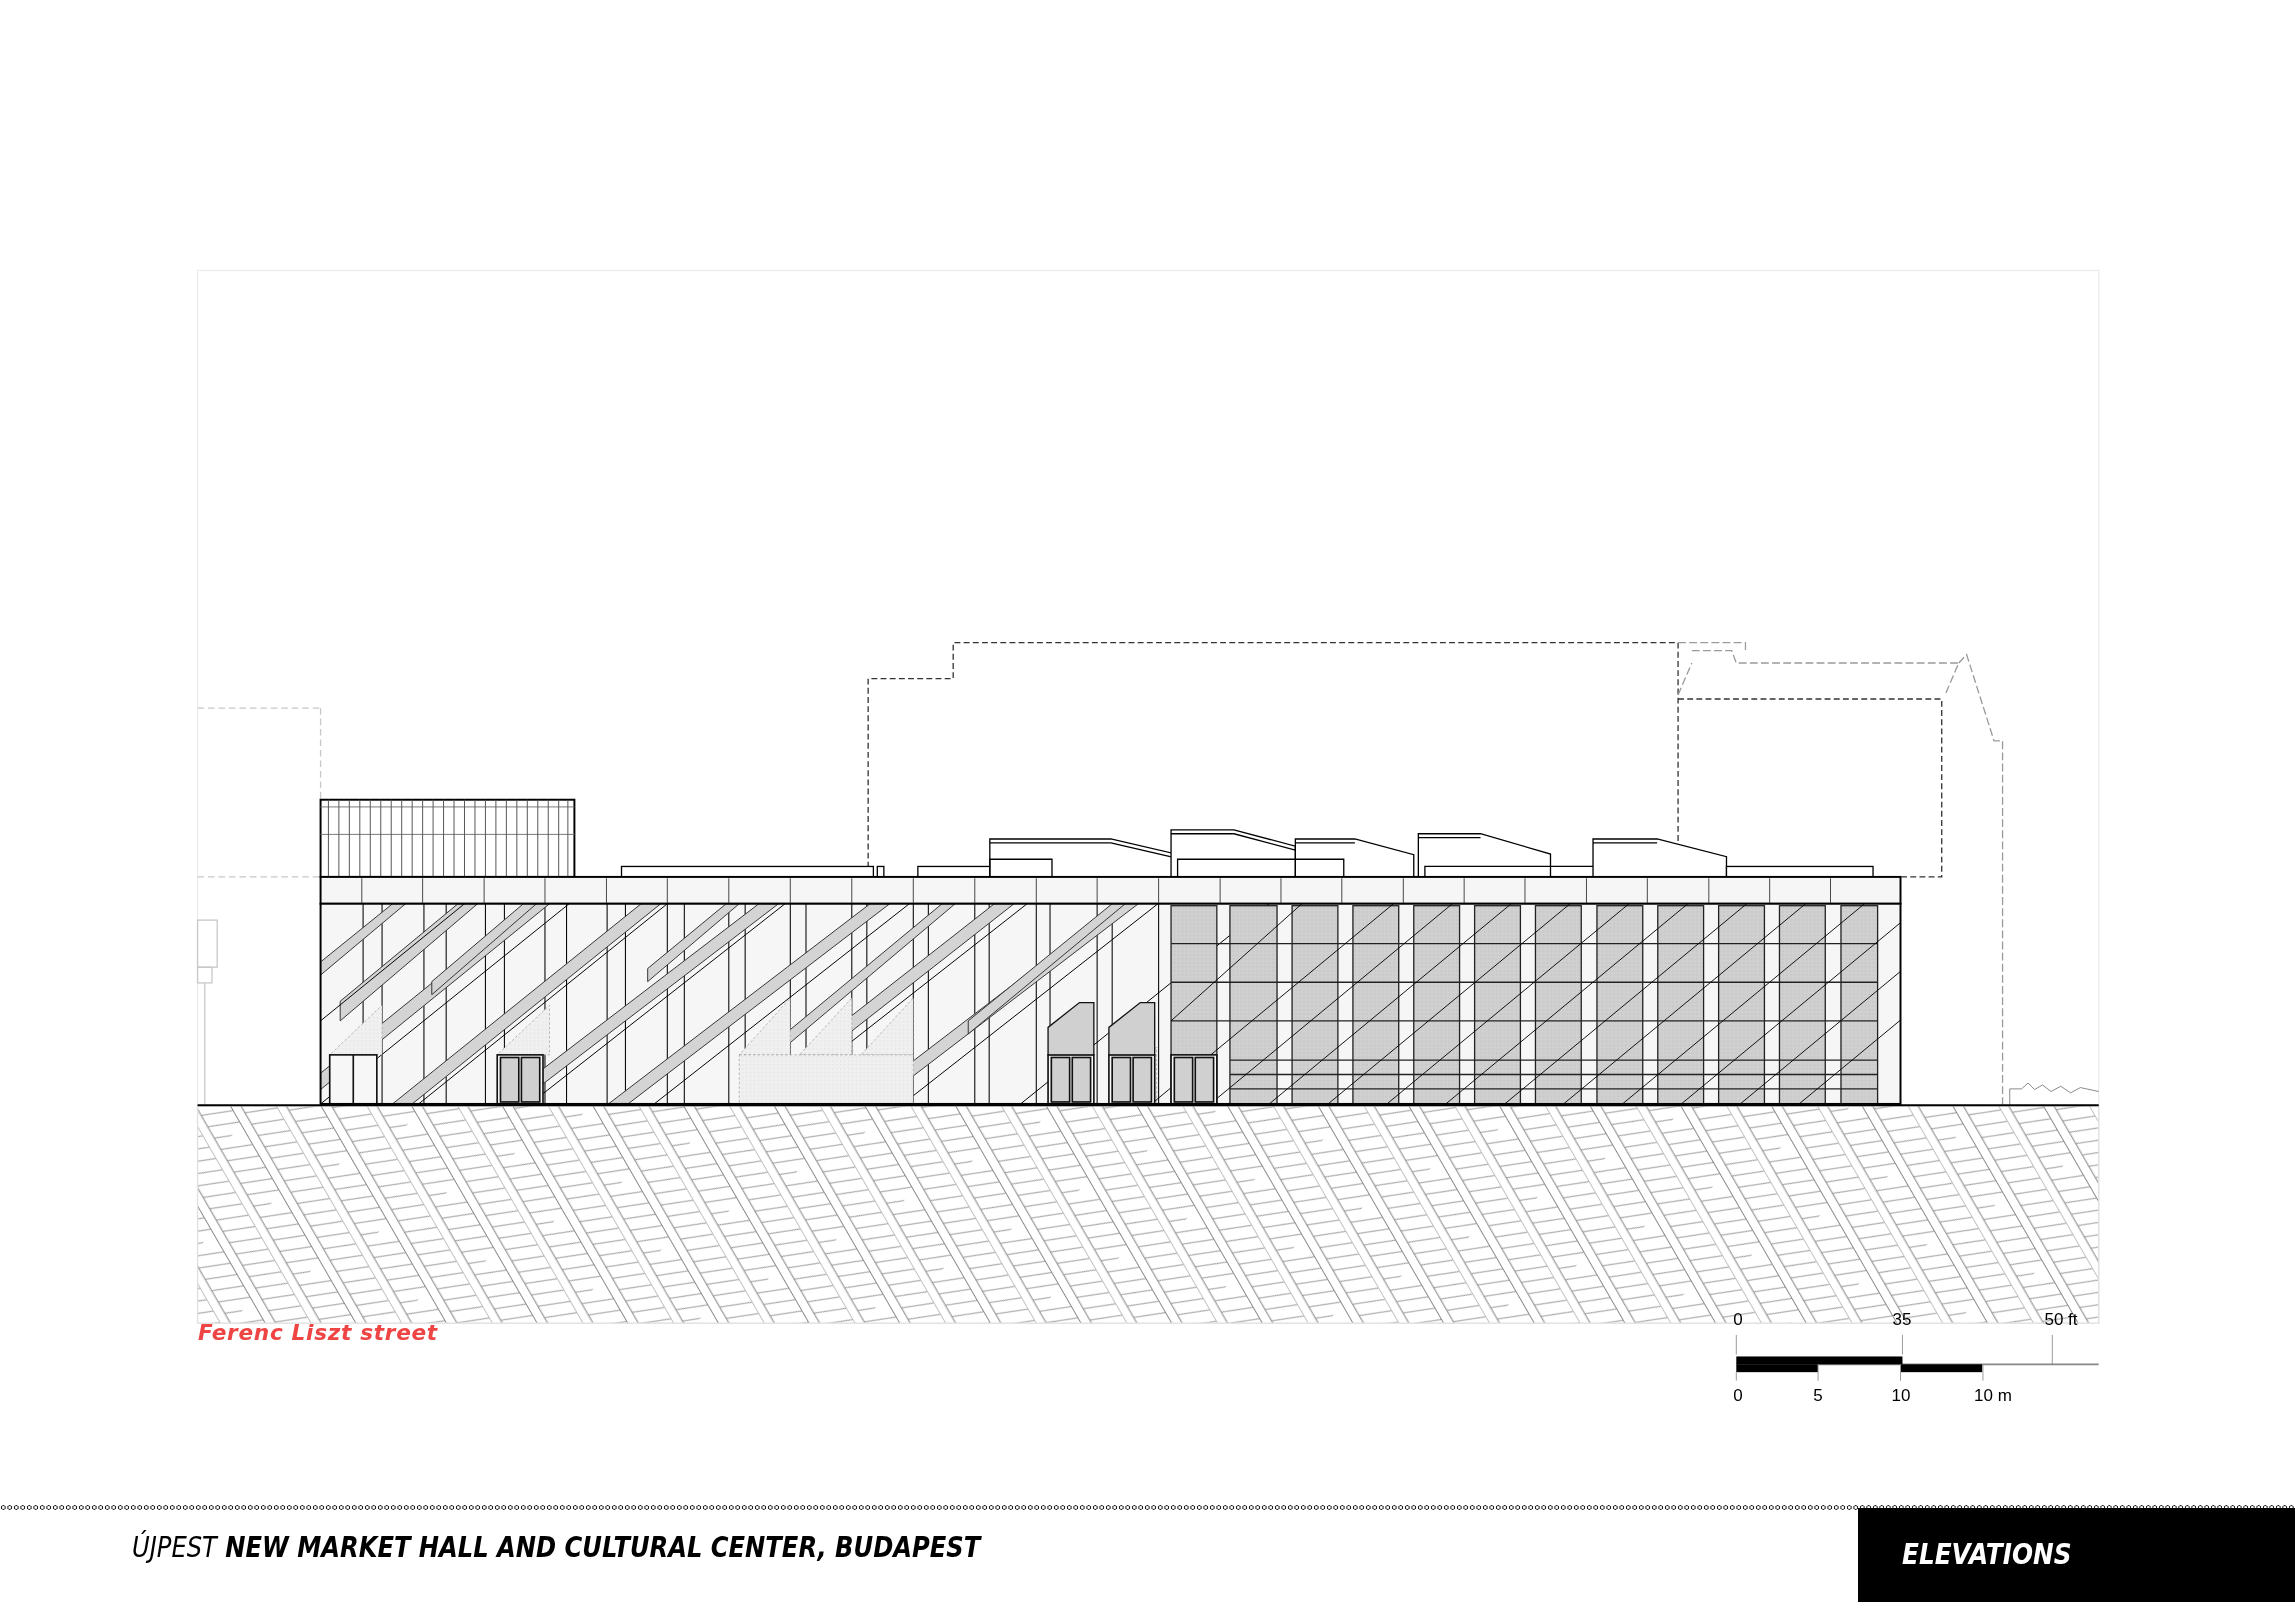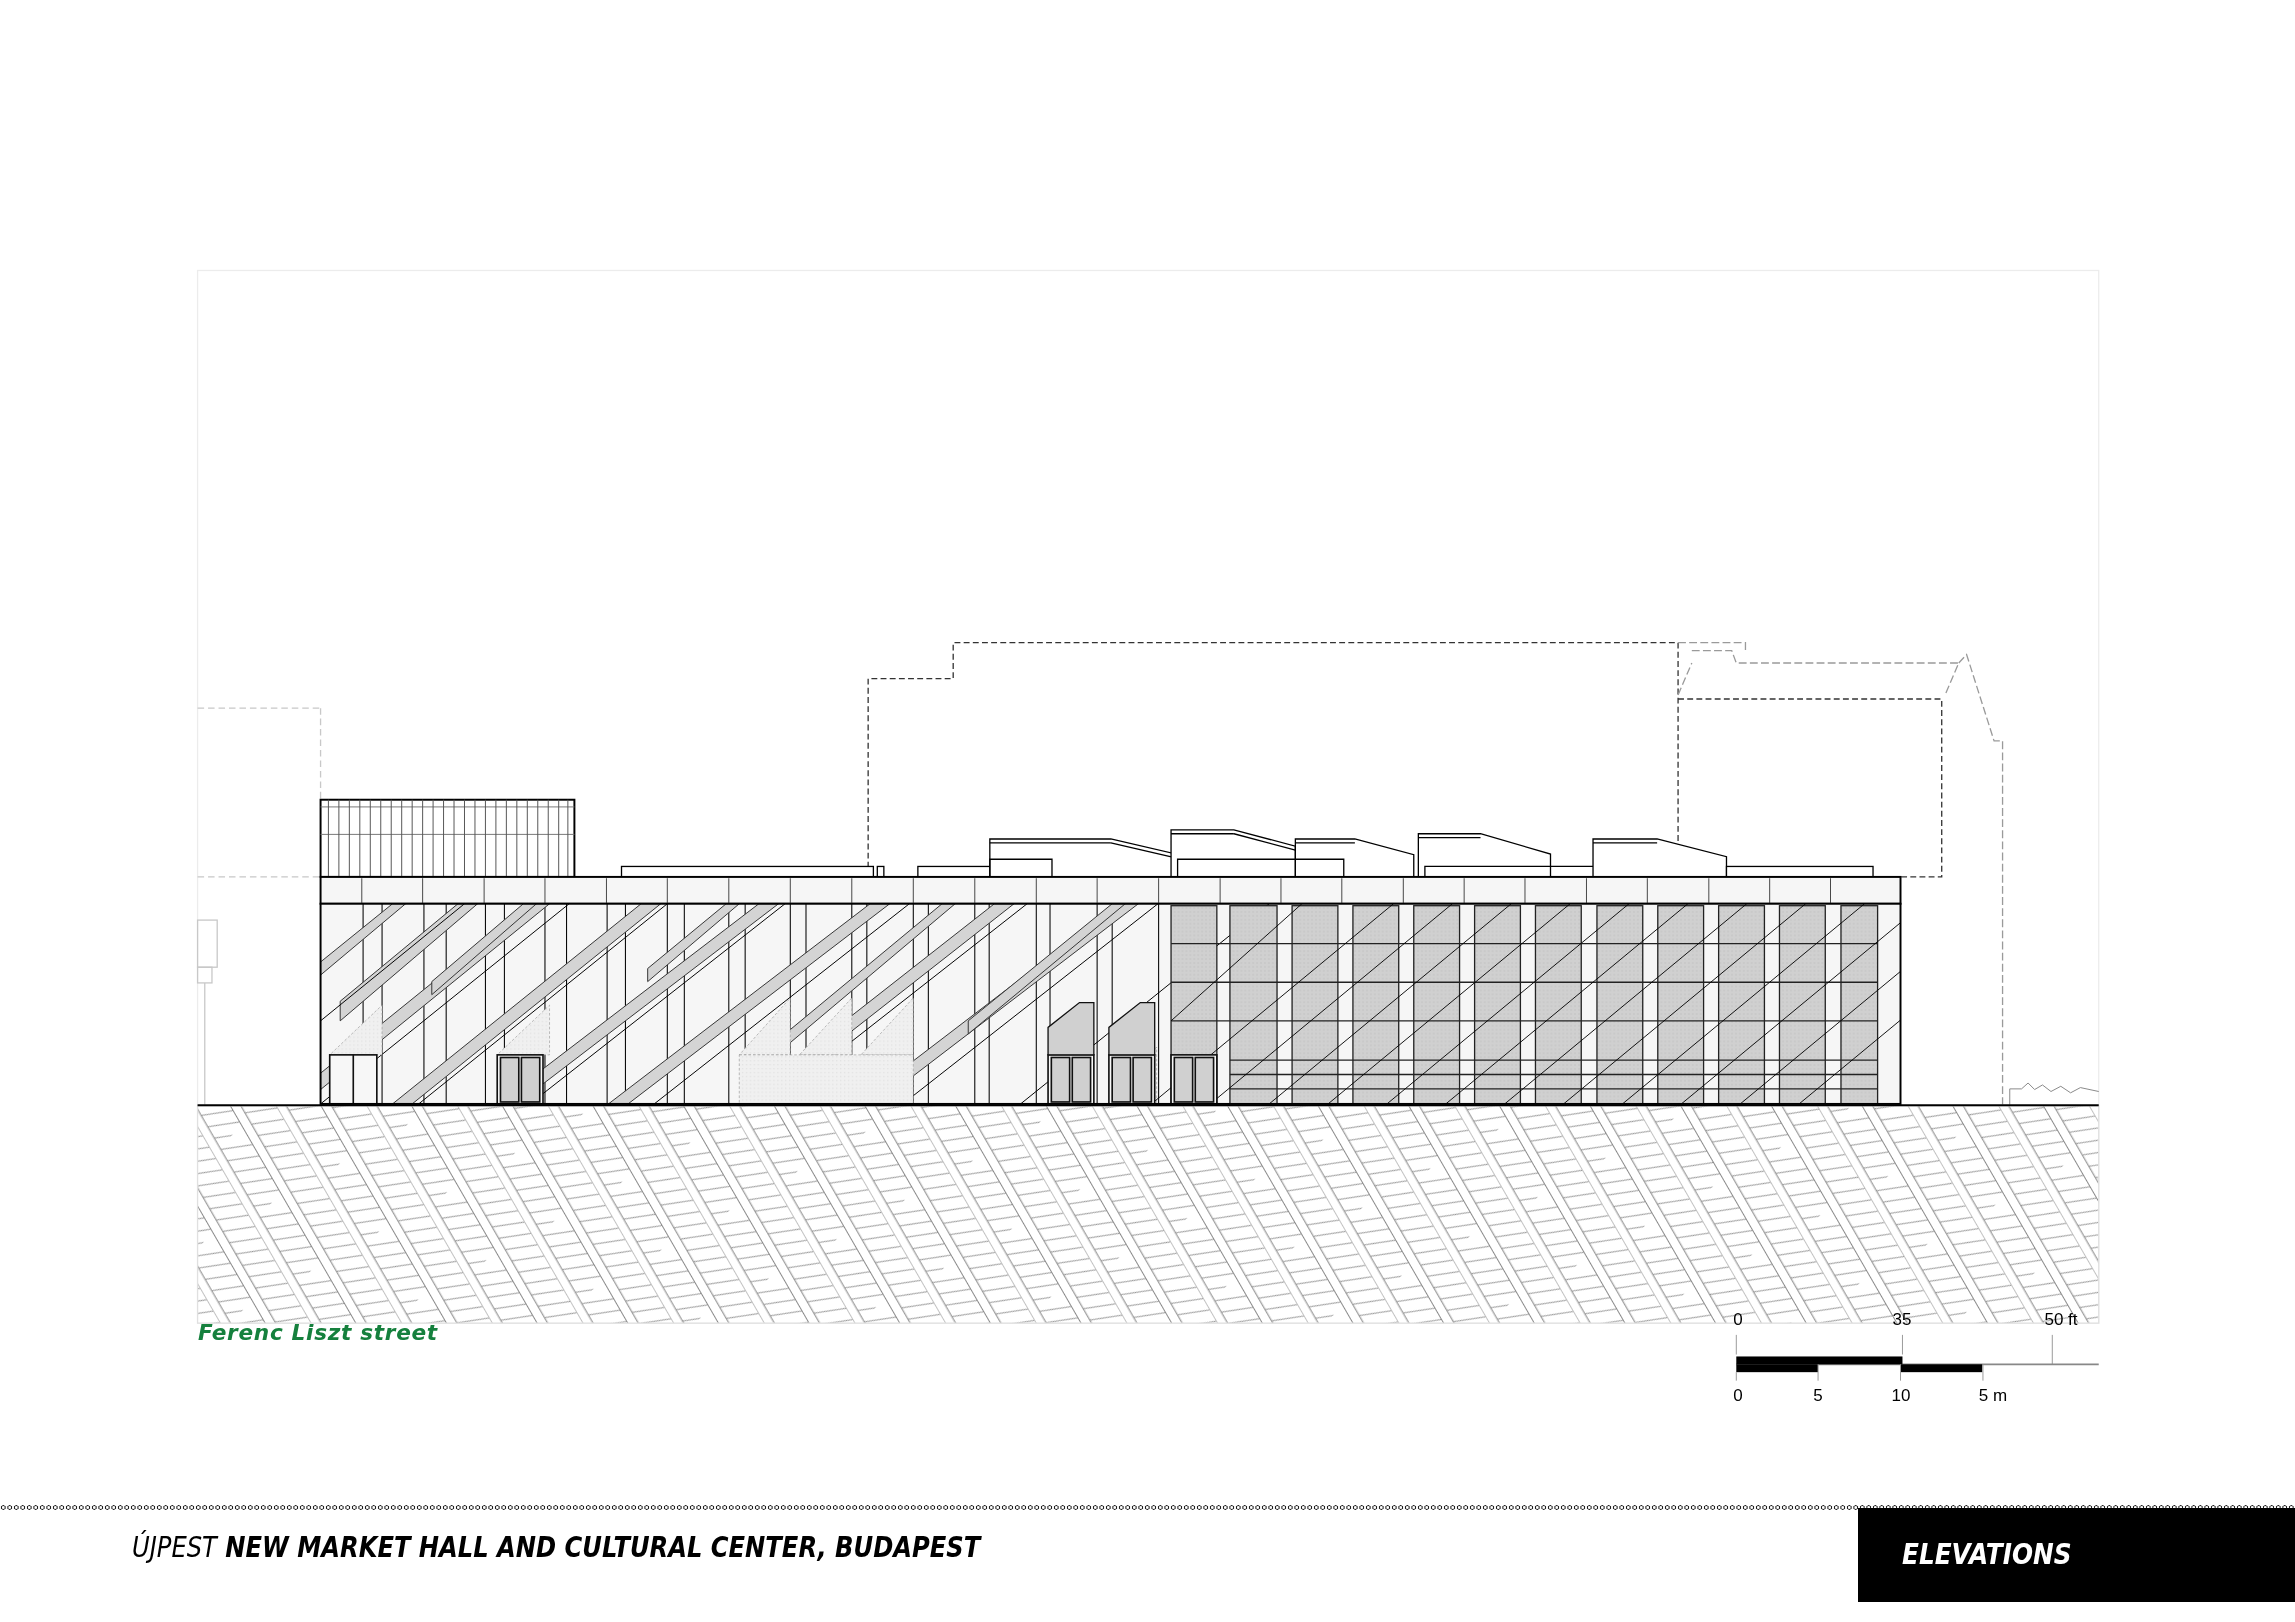--- a/index.html
+++ b/index.html
@@ -1,18 +1,18 @@
 <!DOCTYPE html>
 <html style="font-size:10.5px"><head>
 <meta charset="utf-8">
 <style>
   html, body { margin:0; padding:0; background:#ffffff; }
   body { width:2295px; height:1623px; position:relative; overflow:hidden; font-family:"DejaVu Sans", sans-serif; }
   .drawing { position:absolute; left:0; top:0; width:2295px; height:1623px; }
-  .street-label { position:absolute; left:198px; top:1320px; font-size:21.6px; font-weight:bold; font-style:italic; color:#15803d; letter-spacing:0.7px; font-family:"DejaVu Sans", sans-serif; }
+  .street-label { position:absolute; left:198px; top:1320px; font-size:21.6px; font-weight:bold; font-style:italic; color:#ef4444; letter-spacing:0.7px; font-family:"DejaVu Sans", sans-serif; }
   .scale-num { position:absolute; font-family:"Liberation Sans", sans-serif; font-size:17px; color:#000; }
   .footer-sep { position:absolute; left:0; top:1505px; width:2295px; height:5.2px;
     background-image: radial-gradient(circle, transparent 1.3px, #000 1.6px, #000 2.1px, transparent 2.4px);
     background-size:6.5px 5.2px; }
   .project-title { position:absolute; left:132px; top:1531px; font-size:27.5px; font-style:italic; font-weight:bold; color:#000; letter-spacing:0px; transform:scaleX(0.88); transform-origin:left top; white-space:nowrap; font-family:"DejaVu Sans", sans-serif; }
   .project-title .light { font-weight:normal; }
   .sheet-box { position:absolute; left:1858px; top:1508px; width:438px; height:94px; background:#000; }
   .sheet-title { position:absolute; left:1902px; top:1538px; font-size:27.5px; font-weight:bold; font-style:italic; color:#fff; transform:scaleX(0.9); transform-origin:left top; white-space:nowrap; font-family:"DejaVu Sans", sans-serif; }
 </style>
 </head>
@@ -312,21 +312,21 @@
 
 <div>
   <span class="scale-num" style="left:1738px;top:1330px;transform:translate(-50%,-100%);">0</span>
   <span class="scale-num" style="left:1902px;top:1330px;transform:translate(-50%,-100%);">35</span>
   <span class="scale-num" style="left:2061px;top:1330px;transform:translate(-50%,-100%);text-align:right;">50 ft</span>
 </div>
 <div>
   <span class="scale-num" style="left:1738px;top:1386px;transform:translateX(-50%);">0</span>
   <span class="scale-num" style="left:1818px;top:1386px;transform:translateX(-50%);">5</span>
   <span class="scale-num" style="left:1901px;top:1386px;transform:translateX(-50%);text-align:right;">10</span>
-  <span class="scale-num" style="left:1993px;top:1386px;transform:translateX(-50%);">5 m</span>
+  <span class="scale-num" style="left:1993px;top:1386px;transform:translateX(-50%);">10 m</span>
 </div>
 
 <div class="footer-sep"></div>
 
 <div class="project-title">
   <span class="light">ÚJPEST</span><span> NEW MARKET HALL AND CULTURAL CENTER, BUDAPEST</span>
 </div>
 
 <div class="sheet-box"></div>
 <div class="sheet-title">ELEVATIONS</div>

